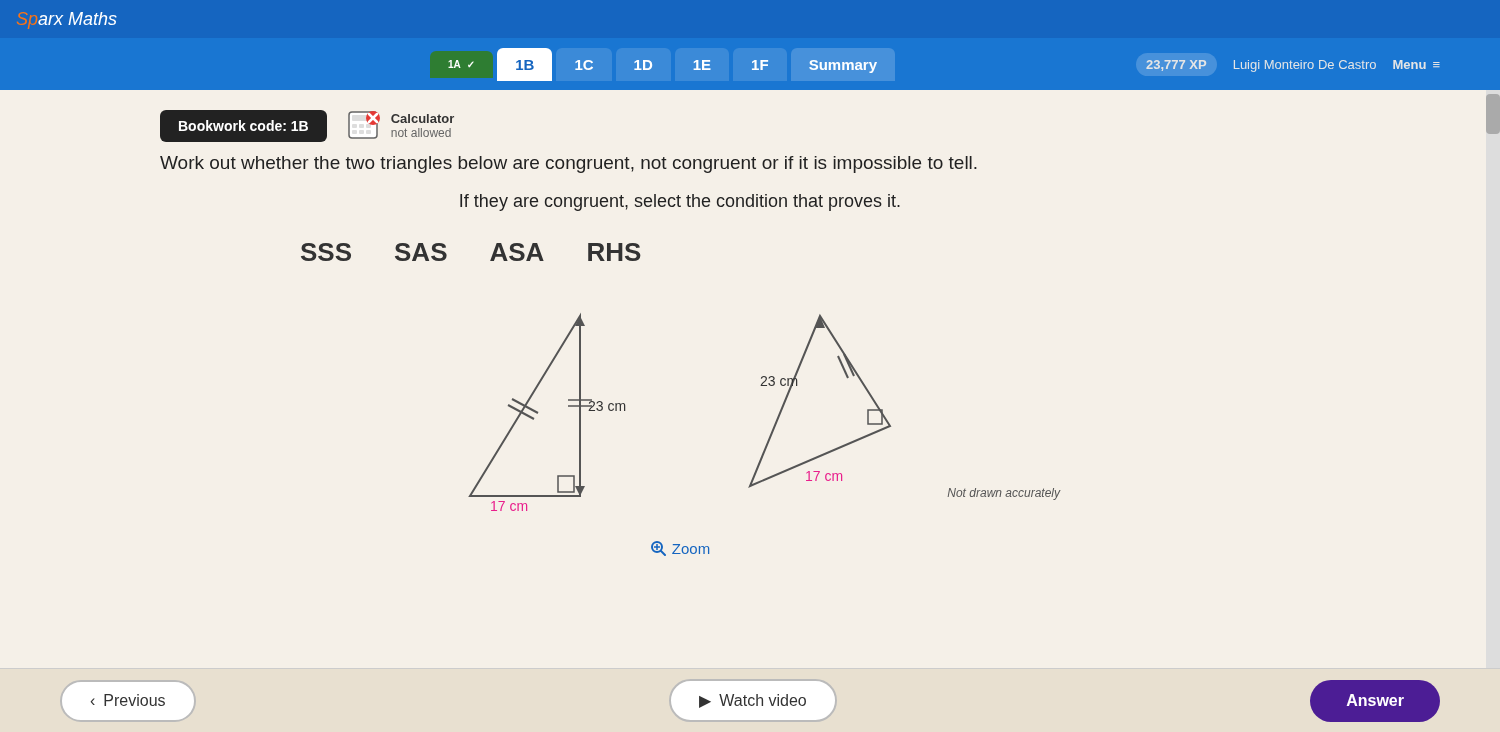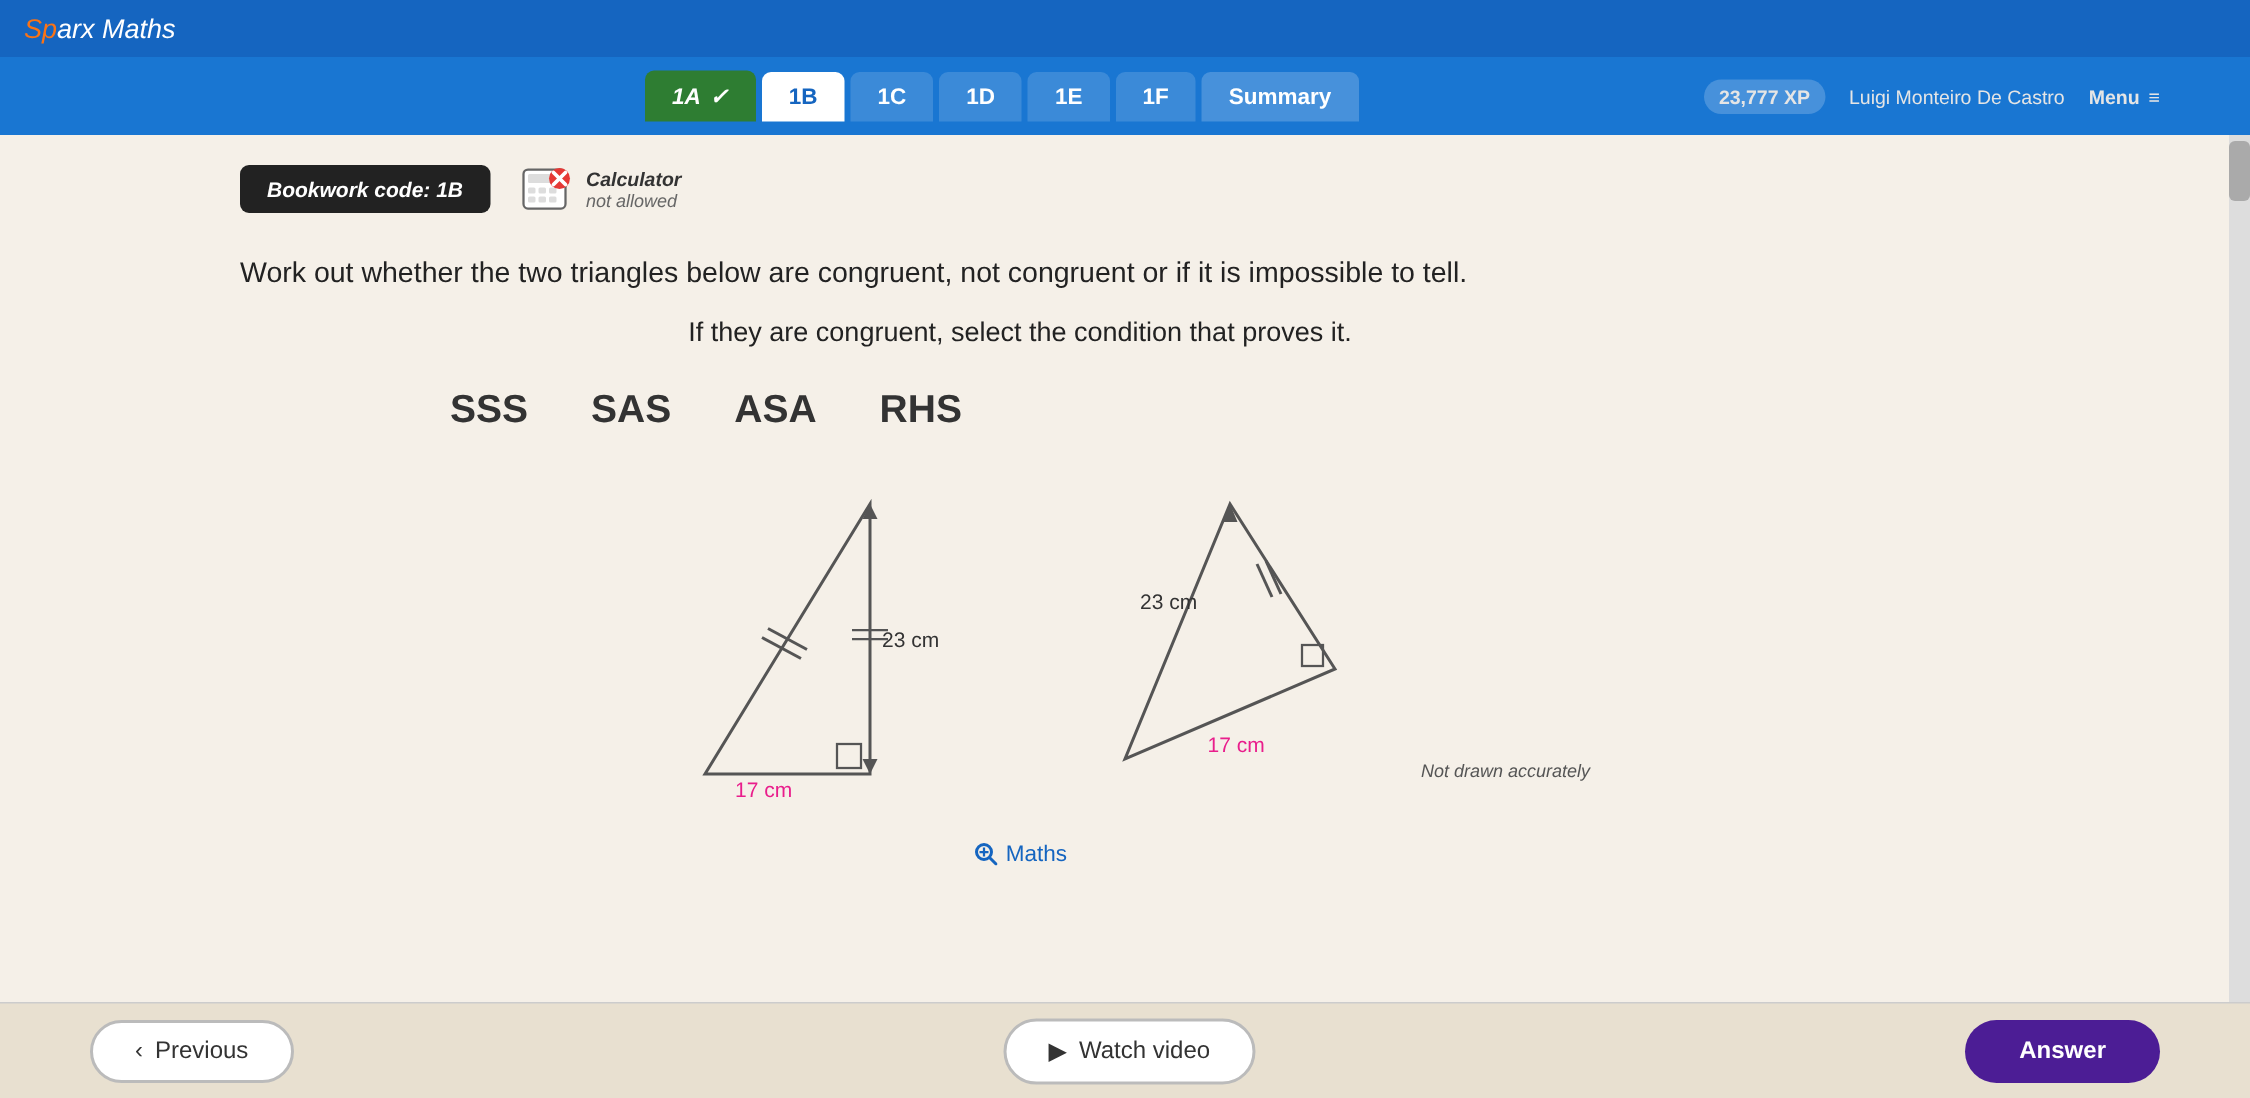--- a/index.html
+++ b/index.html
@@ -38,26 +38,25 @@
       padding: 0 430px 0 430px;
       gap: 4px;
       position: relative;
     }
     .tab-1a {
       background: #2e7d32;
       color: white;
       border-radius: 6px 6px 0 0;
       padding: 8px 18px;
       font-weight: 600;
-      font-size: 15px;
+      font-size: 10px;
       display: flex;
       align-items: center;
       gap: 6px;
       cursor: pointer;
-      font-style: italic;
     }
     .tab-active {
       background: white;
       color: #1565c0;
       border-radius: 6px 6px 0 0;
       padding: 8px 18px;
       font-weight: 700;
       font-size: 15px;
       cursor: pointer;
     }
@@ -131,24 +130,23 @@
     }
 
     .content-area {
       padding: 20px 60px 20px 160px;
       max-width: 1260px;
     }
 
     
     .bookwork-bar {
       display: flex;
-      align-items: center;
+      align-items: flex-start;
       gap: 20px;
-      margin-bottom: 27px;
-      font-style: italic;
+      margin-bottom: 7px;
     }
     .bookwork-code {
       background: #222;
       color: white;
       padding: 8px 18px;
       border-radius: 6px;
       font-size: 14px;
       font-weight: 600;
     }
     .calculator-badge {
@@ -419,21 +417,21 @@
     </div>
 
     <div class="zoom-area">
       <div class="zoom-btn">
         <svg width="16" height="16" viewBox="0 0 16 16">
           <circle cx="7" cy="7" r="5" fill="none" stroke="#1565c0" stroke-width="2"></circle>
           <line x1="11" y1="11" x2="15" y2="15" stroke="#1565c0" stroke-width="2" stroke-linecap="round"></line>
           <line x1="7" y1="4" x2="7" y2="10" stroke="#1565c0" stroke-width="1.5"></line>
           <line x1="4" y1="7" x2="10" y2="7" stroke="#1565c0" stroke-width="1.5"></line>
         </svg>
-        <span>Maths</span>
+        <span>Zoom</span>
       </div>
     </div>
 
   </div>
 
   <div class="bottom-nav">
     <button class="prev-btn">
       <span>‹</span>
       <span>Previous</span>
     </button>

